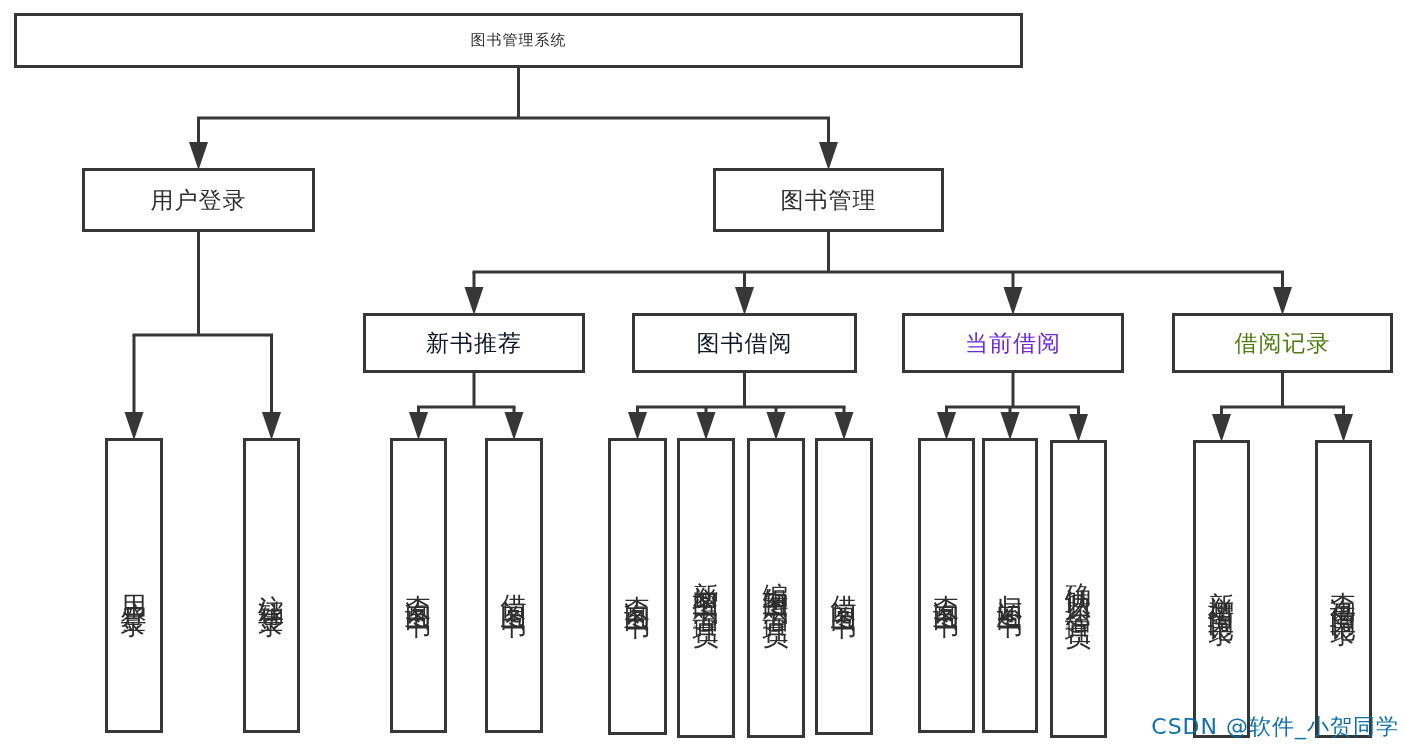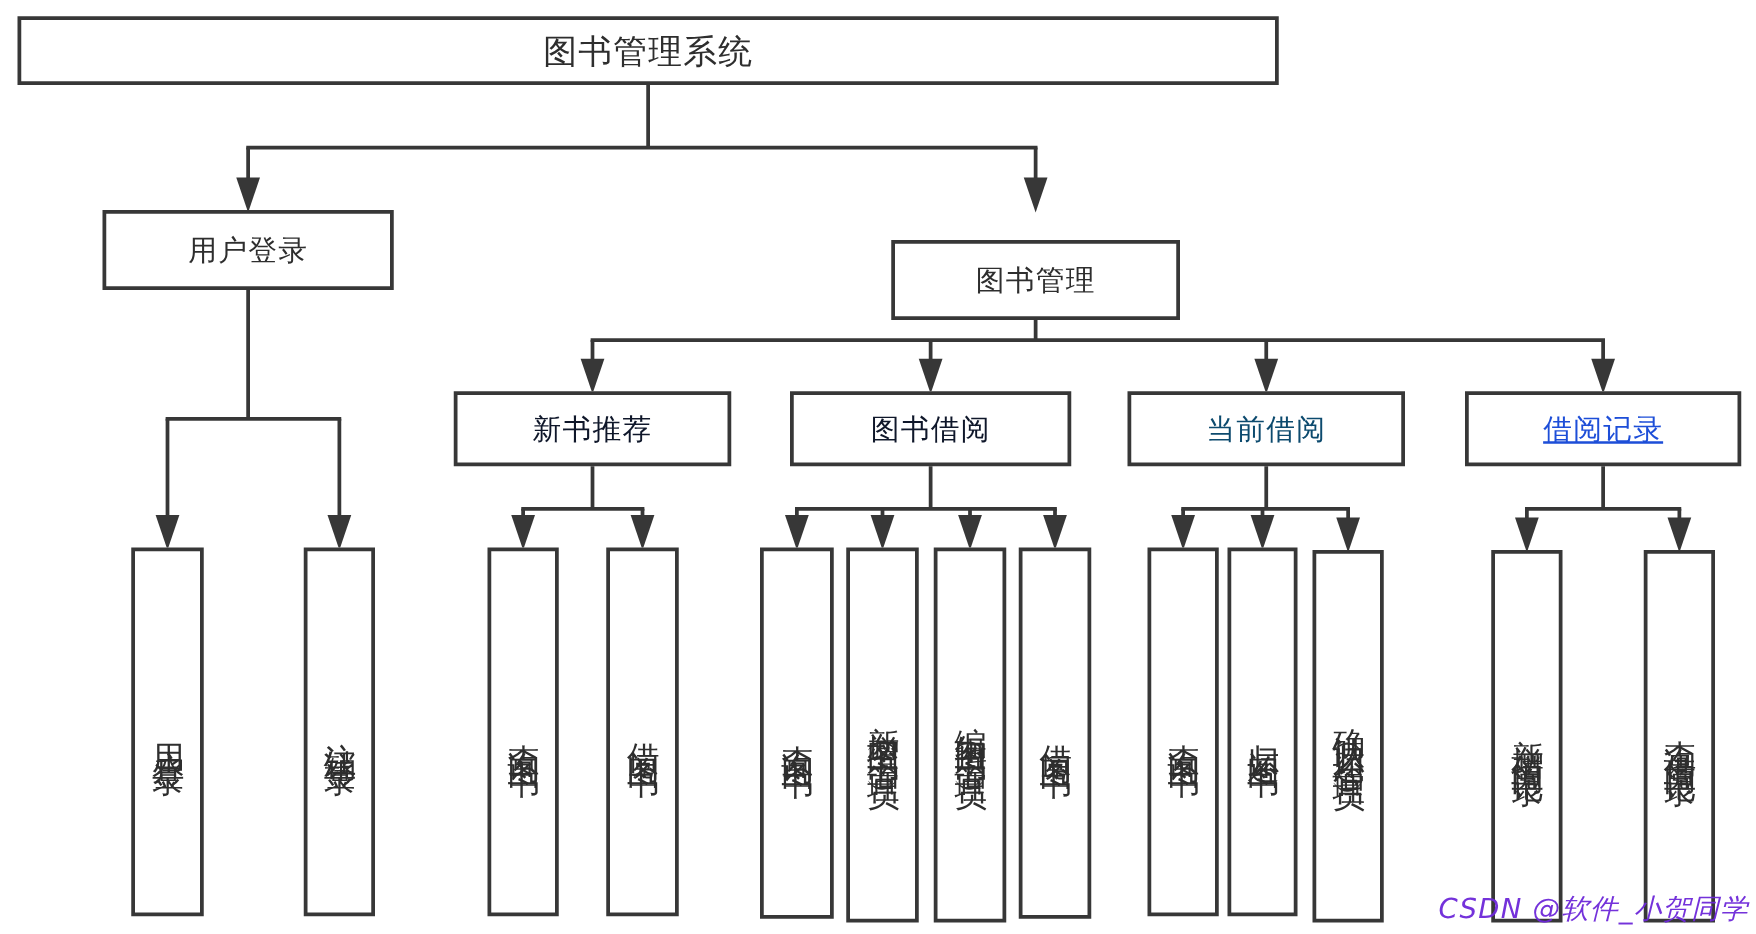--- a/index.html
+++ b/index.html
@@ -35,21 +35,21 @@
     justify-content: center;
     color: #2e2e2e;
     z-index: 2;
   }
   #nodes .node.hbox span {
     font-size: 23px;
     letter-spacing: 1px;
     white-space: nowrap;
   }
   #nodes .node.root span {
-    font-size: 27px;
+    font-size: 15px;
   }
   #nodes .node.vbox span {
     writing-mode: vertical-rl;
     text-orientation: mixed;
     font-size: 26px;
     letter-spacing: 6px;
     line-height: 1;
   }
   .watermark {
     position: absolute;
@@ -126,21 +126,21 @@
       </div>
       <div class="node hbox" style="left: 82px; top: 168px; width: 233px; height: 64px; border-color: rgb(55, 55, 55); color: rgb(46, 46, 46);">
         <span>用户登录</span>
       </div>
       <div class="node vbox" style="left: 105px; top: 438px; width: 58px; height: 295px; border-color: rgb(55, 55, 55); color: rgb(46, 46, 46);">
         <span>用户登录</span>
       </div>
       <div class="node vbox" style="left: 243px; top: 438px; width: 57px; height: 295px; border-color: rgb(55, 55, 55); color: rgb(46, 46, 46);">
         <span>注销登录</span>
       </div>
-      <div class="node hbox" style="left: 713px; top: 168px; width: 231px; height: 64px; border-color: rgb(55, 55, 55); color: rgb(46, 46, 46); margin-top: 24px;">
+      <div class="node hbox" style="left: 713px; top: 168px; width: 231px; height: 64px; border-color: rgb(55, 55, 55); color: rgb(46, 46, 46);">
         <span>图书管理</span>
       </div>
       <div class="node hbox" style="left: 363px; top: 313px; width: 222px; height: 60px; border-color: rgb(55, 55, 55); color: #0f172a;">
         <span>新书推荐</span>
       </div>
       <div class="node vbox" style="left: 390px; top: 438px; width: 57px; height: 295px; border-color: rgb(55, 55, 55); color: rgb(46, 46, 46);">
         <span>查询图书</span>
       </div>
       <div class="node vbox" style="left: 485px; top: 438px; width: 58px; height: 295px; border-color: rgb(55, 55, 55); color: rgb(46, 46, 46);">
         <span>借阅图书</span>
@@ -153,36 +153,36 @@
       </div>
       <div class="node vbox" style="left: 677px; top: 438px; width: 58px; height: 300px; border-color: rgb(55, 55, 55); color: rgb(46, 46, 46);">
         <span>新增图书（管理员）</span>
       </div>
       <div class="node vbox" style="left: 747px; top: 438px; width: 58px; height: 300px; border-color: rgb(55, 55, 55); color: rgb(46, 46, 46);">
         <span>编辑图书（管理员）</span>
       </div>
       <div class="node vbox" style="left: 815px; top: 438px; width: 58px; height: 297px; border-color: rgb(55, 55, 55); color: rgb(46, 46, 46);">
         <span>借阅图书</span>
       </div>
-      <div class="node hbox" style="left: 902px; top: 313px; width: 222px; height: 60px; border-color: rgb(55, 55, 55); color: #0c4a6e;">
+      <div class="node hbox" style="left: 902px; top: 313px; width: 222px; height: 60px; border-color: rgb(55, 55, 55); color: #6d28d9;">
         <span>当前借阅</span>
       </div>
       <div class="node vbox" style="left: 918px; top: 438px; width: 57px; height: 295px; border-color: rgb(55, 55, 55); color: rgb(46, 46, 46);">
         <span>查询图书</span>
       </div>
       <div class="node vbox" style="left: 982px; top: 438px; width: 56px; height: 295px; border-color: rgb(55, 55, 55); color: rgb(46, 46, 46);">
         <span>归还图书</span>
       </div>
       <div class="node vbox" style="left: 1050px; top: 440px; width: 57px; height: 298px; border-color: rgb(55, 55, 55); color: rgb(46, 46, 46);">
         <span>确认归还（管理员）</span>
       </div>
-      <div class="node hbox" style="left: 1172px; top: 313px; width: 221px; height: 60px; border-color: rgb(55, 55, 55); color: #1d4ed8; text-decoration: underline;">
+      <div class="node hbox" style="left: 1172px; top: 313px; width: 221px; height: 60px; border-color: rgb(55, 55, 55); color: #4d7c0f;">
         <span>借阅记录</span>
       </div>
       <div class="node vbox" style="left: 1193px; top: 440px; width: 57px; height: 298px; border-color: rgb(55, 55, 55); color: rgb(46, 46, 46);">
         <span>新增借阅记录</span>
       </div>
       <div class="node vbox" style="left: 1315px; top: 440px; width: 57px; height: 298px; border-color: rgb(55, 55, 55); color: rgb(46, 46, 46);">
         <span>查询借阅记录</span>
       </div>
     </div>
-  <div class="watermark" style="color: #6d28d9; font-style: italic;">CSDN @软件_小贺同学</div>
+  <div class="watermark" style="color: #0369a1;">CSDN @软件_小贺同学</div>
 </div>
 
 </body></html>

